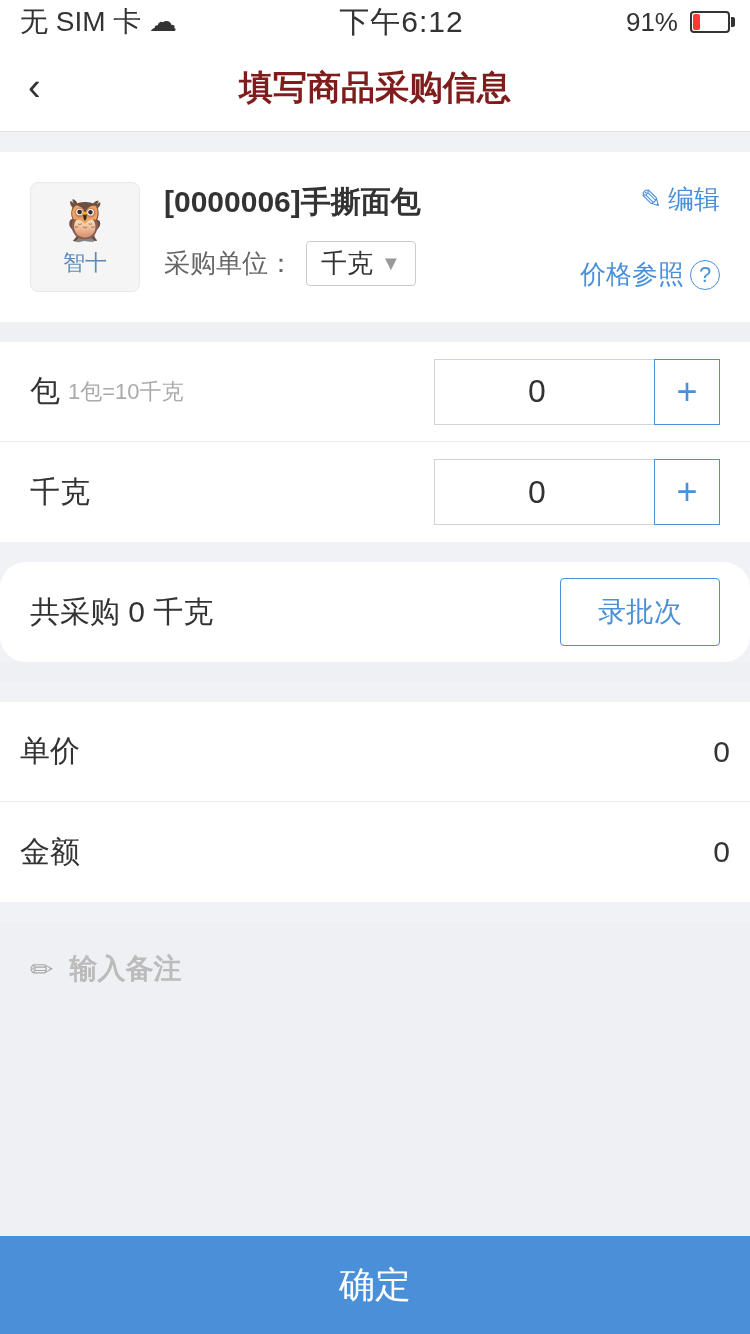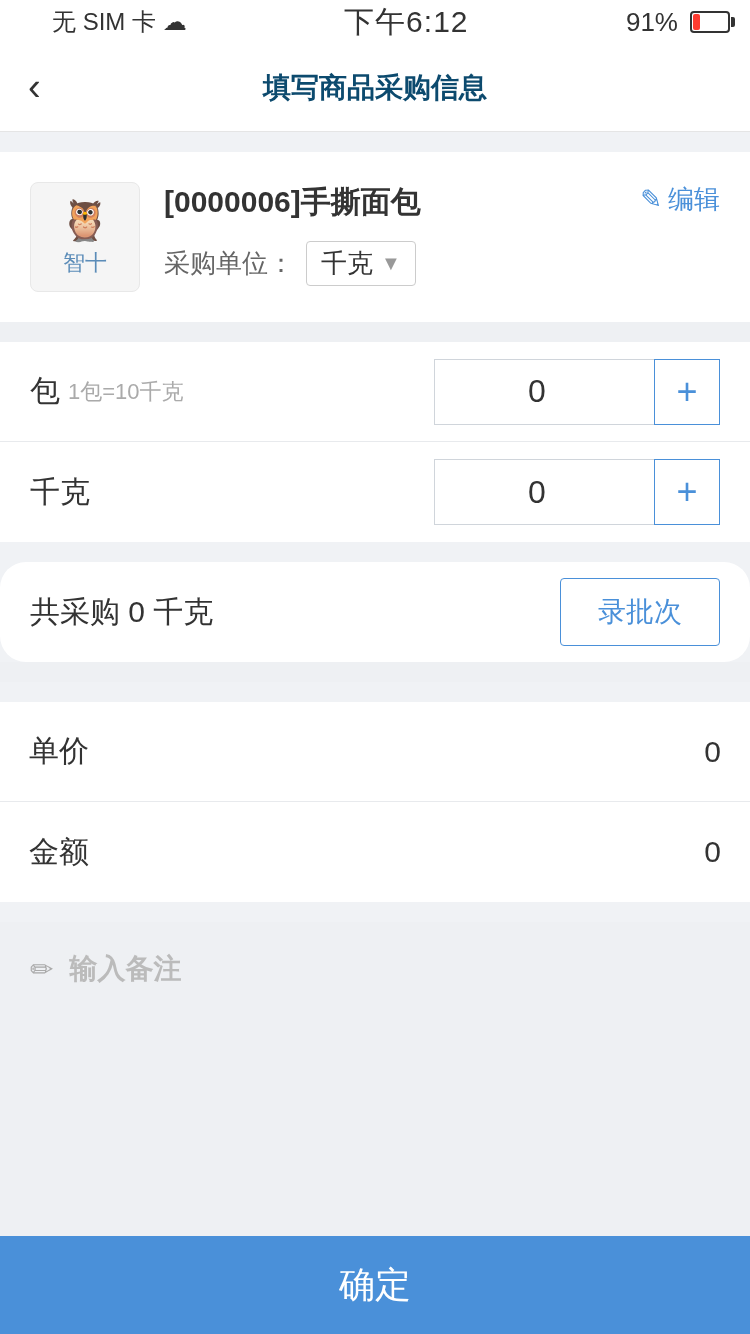--- a/index.html
+++ b/index.html
@@ -20,23 +20,22 @@
       display: flex;
       align-items: center;
       justify-content: space-between;
       padding: 0 20px;
       font-size: 28px;
     }
     .status-left {
       display: flex;
       align-items: flex-end;
       gap: 8px;
-      font-size: 24px;
+      font-size: 28px;
       font-weight: 500;
-      margin-left: 32px;
     }
     .status-center {
       font-size: 30px;
       font-weight: 500;
       letter-spacing: 1px;
     }
     .status-right {
       display: flex;
       align-items: center;
       gap: 8px;
@@ -84,23 +83,23 @@
       border-bottom: 1px solid #e5e5e5;
     }
     .nav-back {
       position: absolute;
       left: 28px;
       font-size: 38px;
       color: #333;
       cursor: pointer;
     }
     .nav-title {
-      font-size: 28px;
+      font-size: 34px;
       font-weight: 600;
-      color: #0c4a6e;
+      color: #7f1d1d;
     }
 
     
     .product-card {
       background: #fff;
       margin-top: 20px;
       padding: 30px 30px 30px 30px;
       display: flex;
       align-items: flex-start;
       gap: 24px;
@@ -275,21 +274,21 @@
     }
 
     
     .price-section {
       background: #fff;
       margin-top: 20px;
     }
     .price-row {
       display: flex;
       align-items: center;
-      padding: 0 29px;
+      padding: 0 20px;
       height: 100px;
       border-bottom: 1px solid #e8eaed;
     }
     .price-row:last-child {
       border-bottom: none;
       text-align: center;
     }
     .price-label {
       font-size: 30px;
       color: #333;
@@ -387,20 +386,24 @@
         <div class="unit-select">
           <span>千克</span>
           <span class="unit-arrow">▼</span>
         </div>
       </div>
     </div>
     <div class="edit-link">
       <span>✎</span>
       <span>编辑</span>
     </div>
+    <div class="price-ref-link">
+      <span>价格参照</span>
+      <span style="width:30px;height:30px;border:1.5px solid #4a90d9;border-radius:50%;display:inline-flex;align-items:center;justify-content:center;font-size:22px;color:#4a90d9;">?</span>
+    </div>
   </div>
 
   <div class="section-divider"></div>
 
   <div class="input-section">
 
     <div class="input-row">
       <span class="input-label">包</span>
       <span class="input-sub-label">1包=10千克</span>
       <div class="input-spacer"></div>

